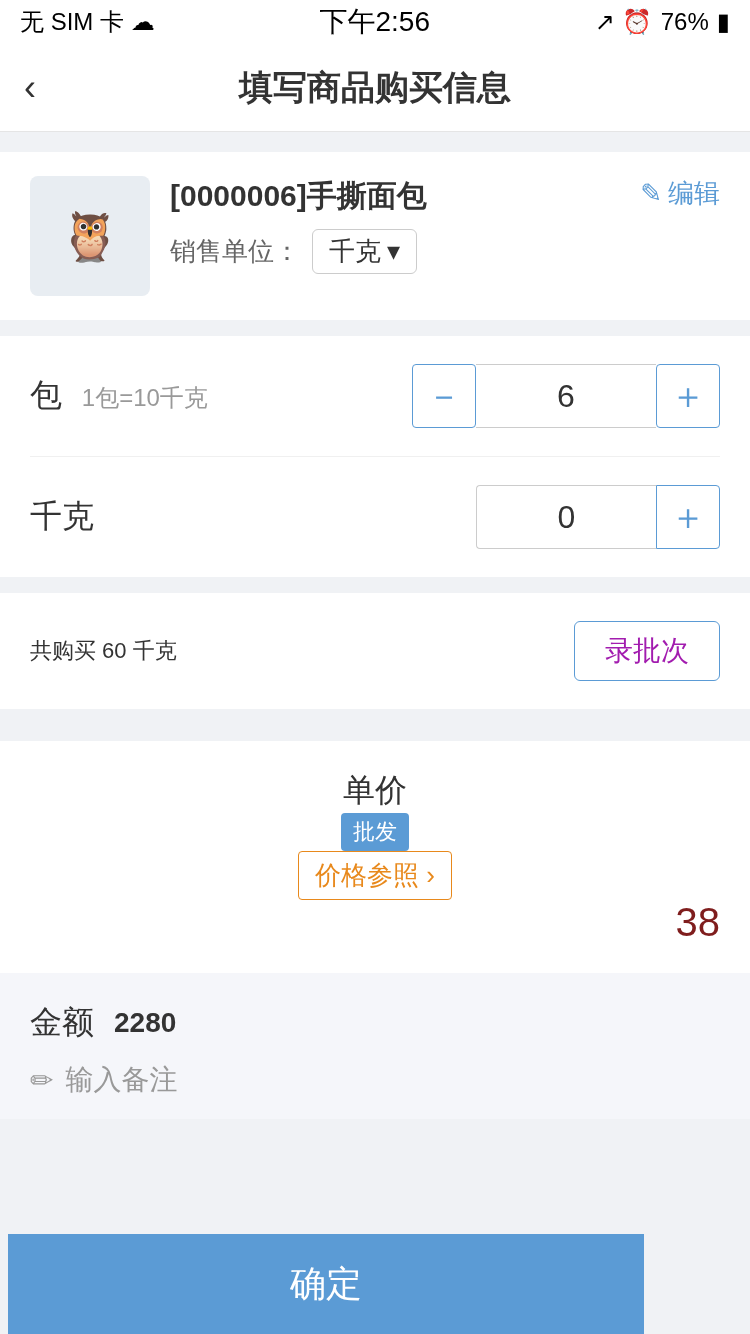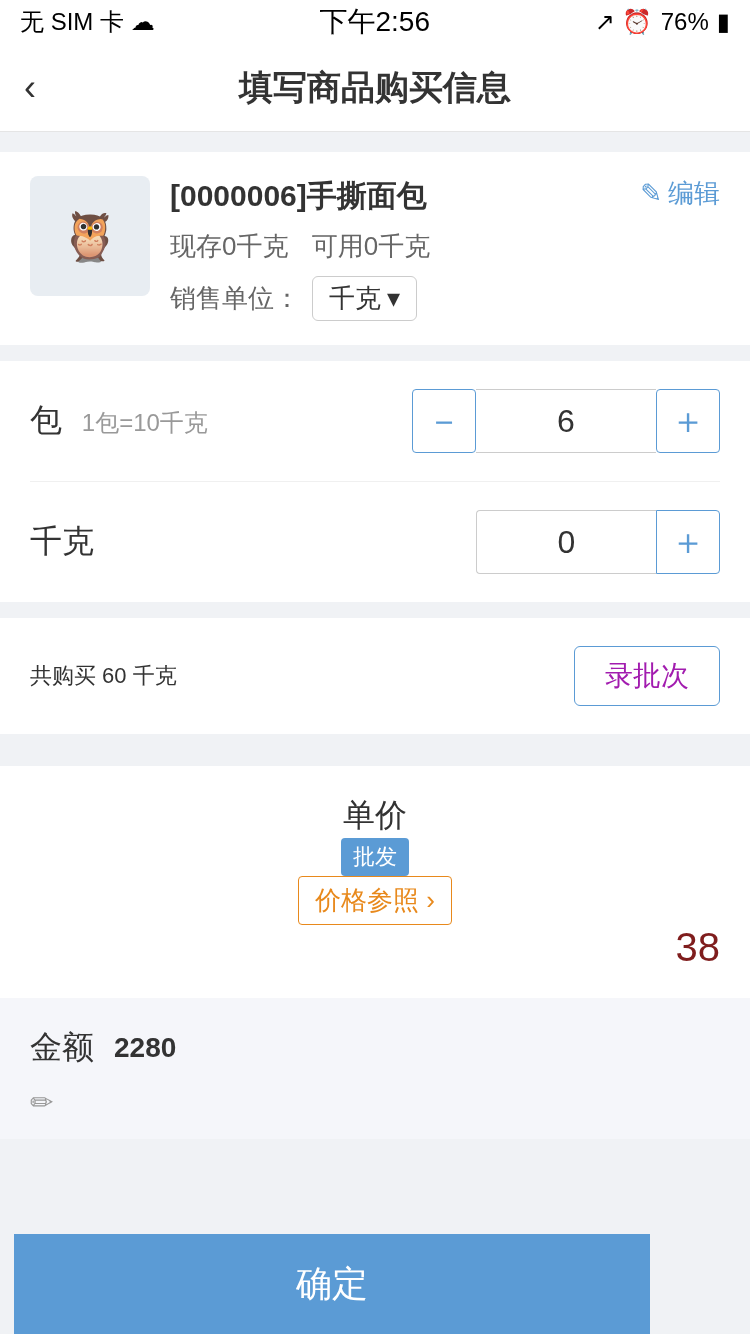--- a/index.html
+++ b/index.html
@@ -297,21 +297,21 @@
       color: #fff;
       font-size: 36px;
       font-weight: 500;
       display: flex;
       align-items: center;
       justify-content: center;
       cursor: pointer;
       border: none;
       position: fixed;
       bottom: 0;
-      left: 14px;
+      left: 8px;
     }
 
     .page-content {
       padding-bottom: 100px;
       background: #f0f2f5;
       min-height: calc(1334px - 44px - 88px);
     }
   </style>
 </head>
 <body>
@@ -335,24 +335,20 @@
 </div>
 
 <div class="page-content">
 
   <div class="product-card">
     <div class="product-image">
       <span class="owl-icon">🦉</span>
     </div>
     <div class="product-info">
       <div class="product-name">[0000006]手撕面包</div>
-      <div class="product-stock">
-        <span>现存0千克</span>
-        <span style="margin-left:16px;">可用0千克</span>
-      </div>
       <div class="product-unit-row">
         <span>销售单位：</span>
         <div class="unit-select">
           <span>千克</span>
           <span>▾</span>
         </div>
       </div>
     </div>
     <div class="edit-btn">
       <span>✎</span>
@@ -401,20 +397,21 @@
     </div>
   </div>
 
   <div class="amount-section">
     <div class="amount-row">
       <span class="amount-label">金额</span>
       <span class="amount-value">2280</span>
     </div>
     <div class="remark-row">
       <span>✏</span>
+      <span>输入备注</span>
     </div>
   </div>
 
   <div class="empty-space" style="height:380px;"></div>
 
 </div>
 
 <button class="confirm-btn">确定</button>
 
 </body></html>

